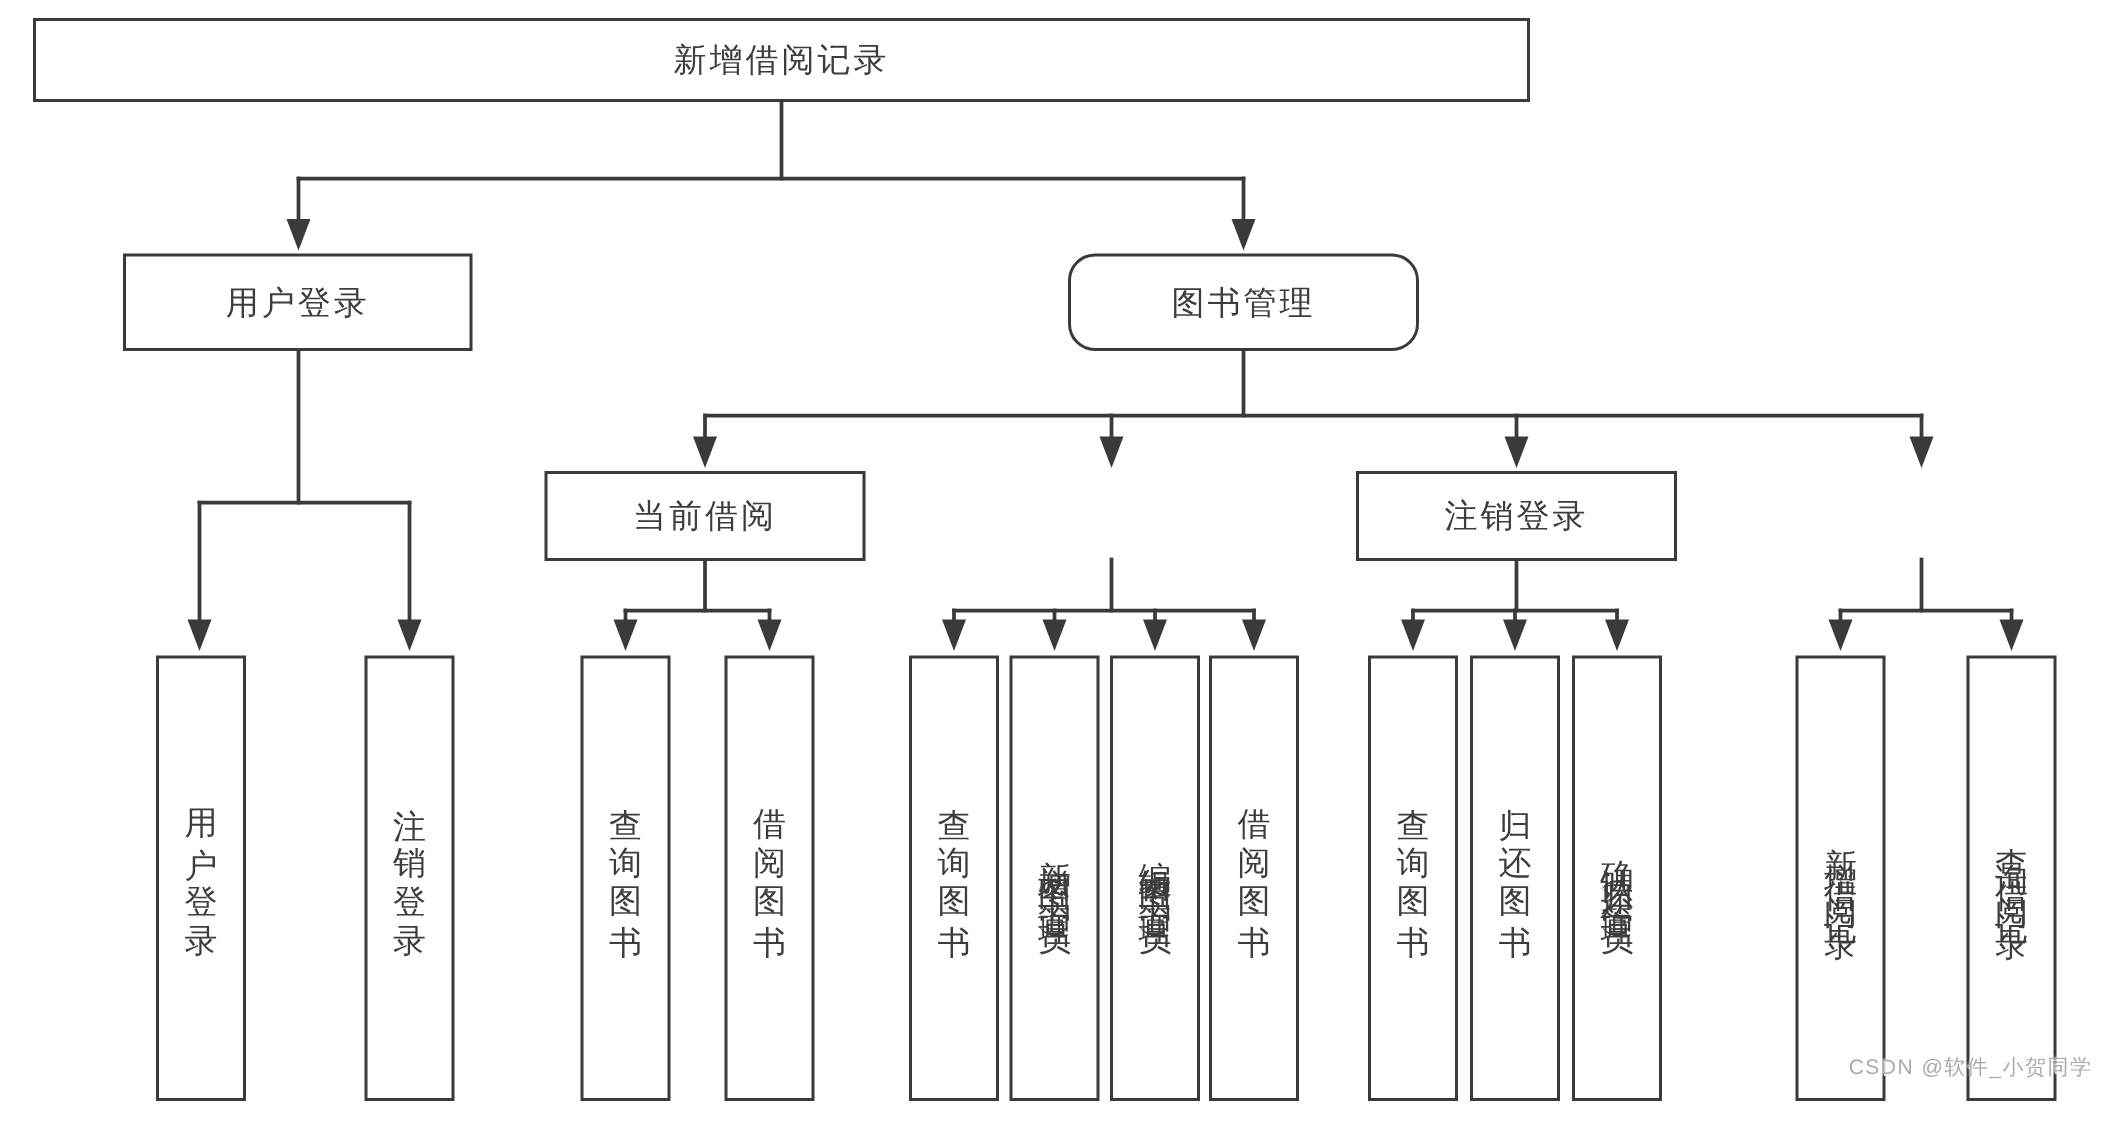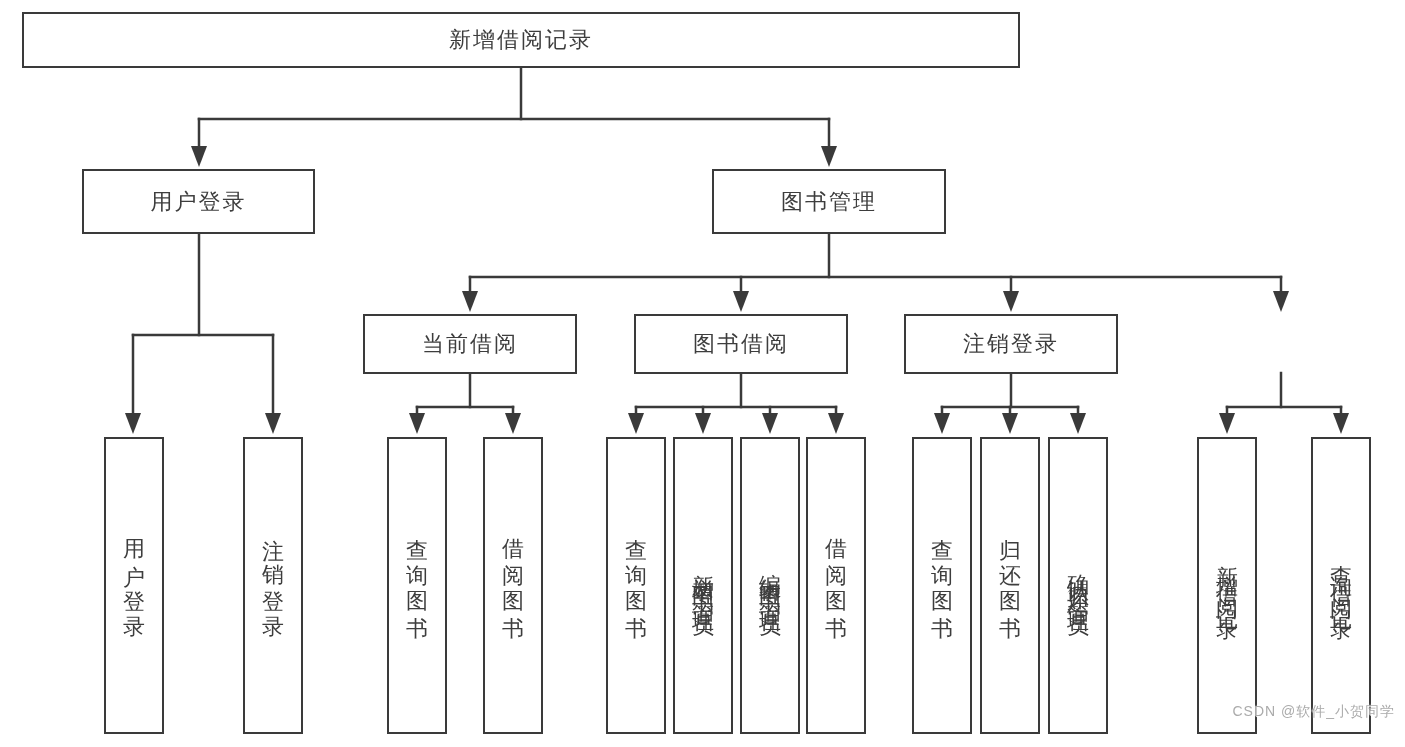--- a/index.html
+++ b/index.html
@@ -119,29 +119,26 @@
       <polygon points="1333,413 1349,413 1341,434" fill="#3a3a3a"></polygon>
     </svg>
 
   <div class="box" style="left:22px;top:12px;width:998px;height:56px;">
     <span class="h-label">新增借阅记录</span>
   </div>
 
   <div class="box" style="left:82px;top:169px;width:233px;height:65px;">
     <span class="h-label">用户登录</span>
   </div>
-  <div class="box" style="left:712px;top:169px;width:234px;height:65px;">
+  <div class="box" style="left:712px;top:169px;width:234px;height:65px;border-radius:18px;">
     <span class="h-label">图书管理</span>
   </div>
 
   <div class="box" style="left:363px;top:314px;width:214px;height:60px;">
     <span class="h-label">当前借阅</span>
-  </div>
-  <div class="box" style="left:634px;top:314px;width:214px;height:60px;">
-    <span class="h-label">图书借阅</span>
   </div>
   <div class="box" style="left:904px;top:314px;width:214px;height:60px;">
     <span class="h-label">注销登录</span>
   </div>
 
   <div class="box ls4" style="left:104px;top:437px;width:60px;height:297px;">
     <span class="v-label">用户登录</span>
   </div>
   <div class="box ls4" style="left:243px;top:437px;width:60px;height:297px;">
     <span class="v-label">注销登录</span>

